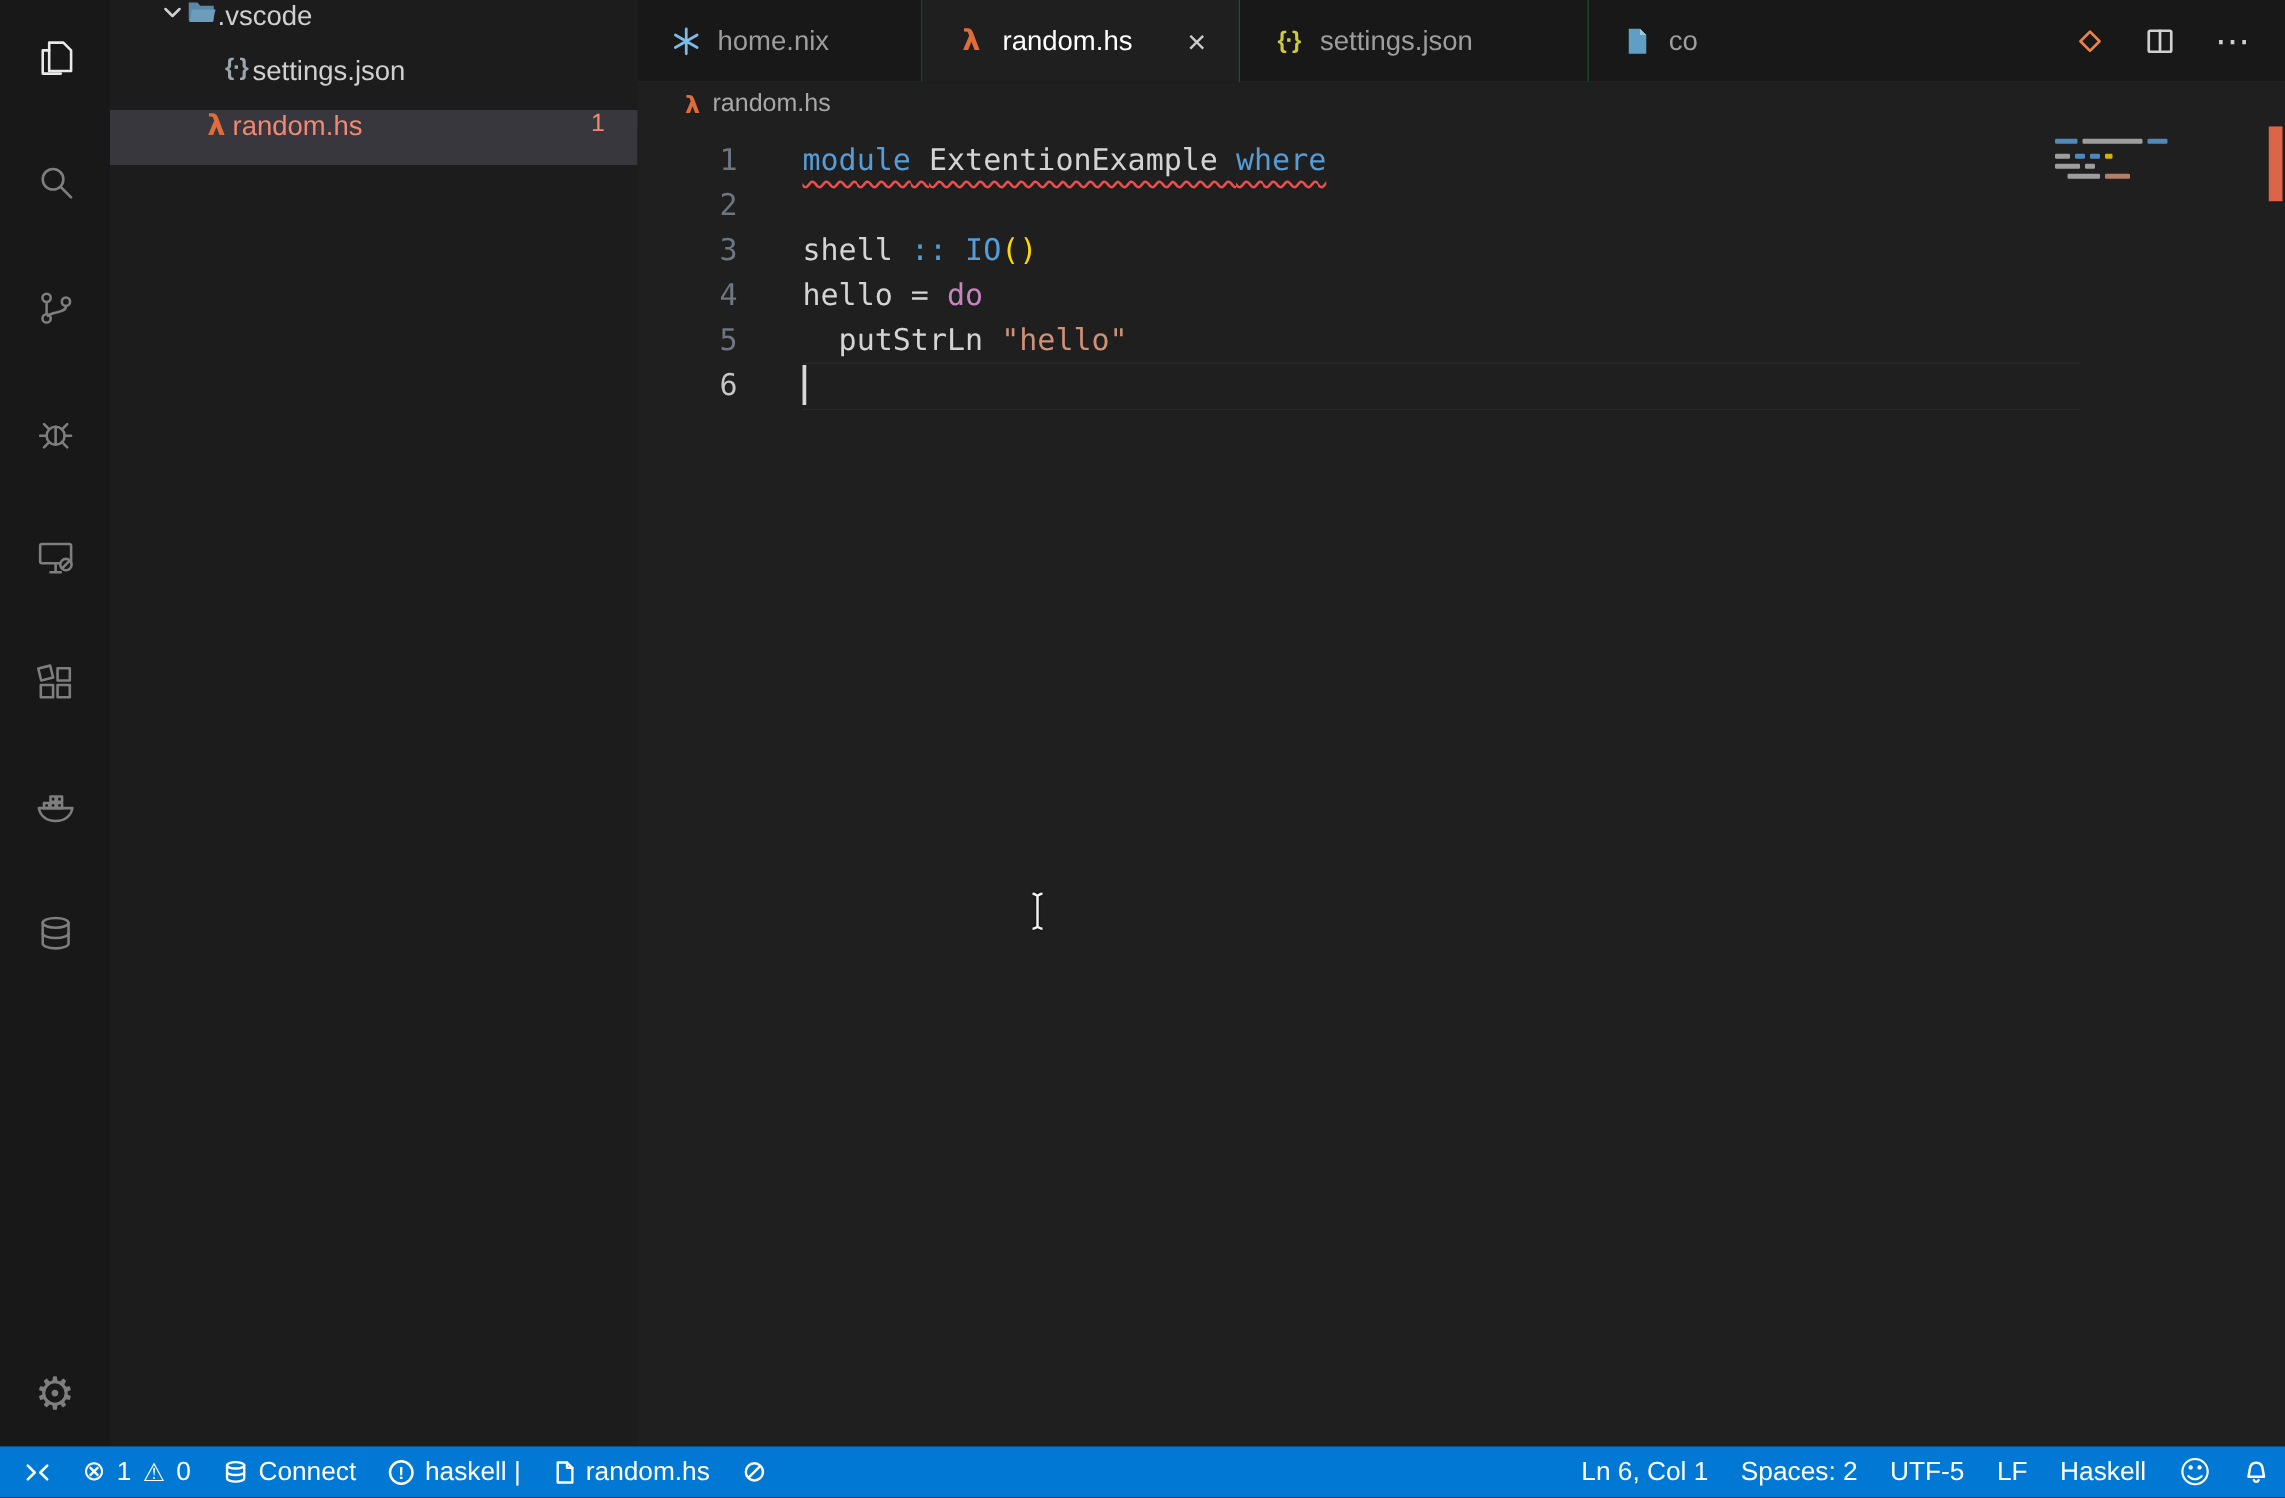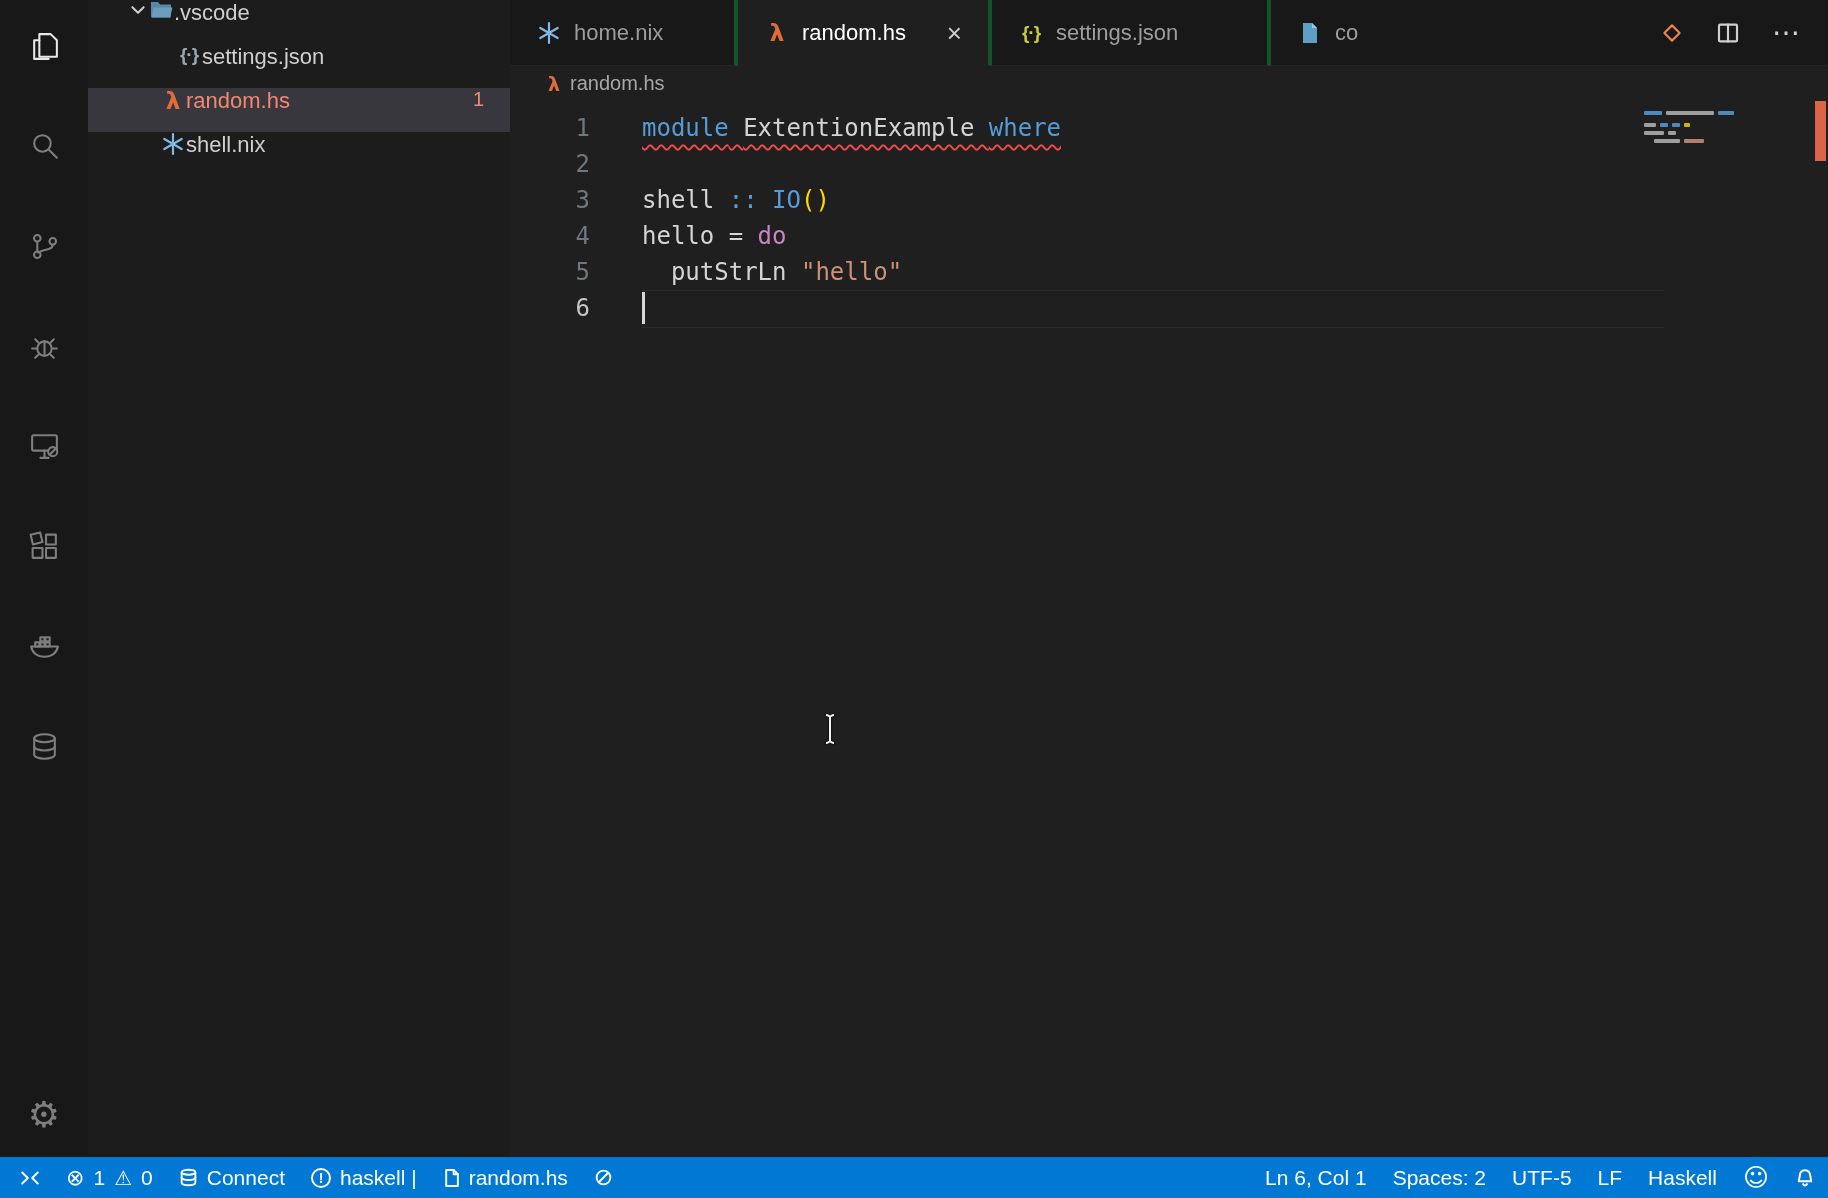--- a/index.html
+++ b/index.html
@@ -33,21 +33,21 @@
   .ficon{width:26px;flex:none;display:flex;align-items:center;justify-content:center}
   .lam{color:#e06c3c;font-weight:bold;font-size:23px;font-family:"DejaVu Sans",sans-serif}
   .braces{font-size:19px;letter-spacing:-1px;color:#9aa7b0;font-weight:bold}
   .err-text{color:#f48771}
   .badge{margin-left:auto;margin-right:26px;color:#f48771;font-size:20px}
   .outline-header{position:absolute;left:0;right:0;bottom:0;height:42px;border-top:1px solid #2e2e2e;display:flex;align-items:center;gap:10px;padding-left:22px;font-weight:bold;font-size:17px;color:#d2d2d2;cursor:pointer}
 
   
   .main{flex:1;display:flex;flex-direction:column;min-width:0}
   .tabbar{height:66px;background:#181818;display:flex;position:relative;flex:none}
-  .tab{display:flex;align-items:center;gap:12px;padding:0 26px;box-sizing:border-box;font-size:22px;color:#9d9d9d;border-right:4px solid #14532d;border-bottom:1px solid #242424;cursor:pointer;flex:none;overflow:hidden;white-space:nowrap}
+  .tab{display:flex;align-items:center;gap:12px;padding:0 26px;box-sizing:border-box;font-size:22px;color:#9d9d9d;border-right:1px solid #14532d;border-bottom:1px solid #242424;cursor:pointer;flex:none;overflow:hidden;white-space:nowrap}
   .tab.active{background:#1f1f1f;color:#ffffff;border-bottom-color:#1f1f1f}
   .t1{width:228px}.t2{width:254px}.t3{width:279px}.t4{width:280px}
   .t5{flex:1;min-width:0}
   .ticon{width:26px;flex:none;display:flex;align-items:center;justify-content:center}
   .braces-tab{font-size:19px;letter-spacing:-1px;color:#cbcb41;font-weight:bold}
   .tclose{margin-left:auto;font-size:26px;color:#cccccc;line-height:1;cursor:pointer}
   .editor-actions{position:absolute;right:0;top:0;height:65px;display:flex;align-items:center;gap:32px;padding:0 28px;background:#181818;border-bottom:1px solid #242424}
   .ea-icon{display:flex;align-items:center;justify-content:center;cursor:pointer}
   .ea-icon svg{stroke-width:1.8;fill:none;stroke-linecap:round;stroke-linejoin:round}
   .more{font-size:28px;color:#cfcfcf;line-height:0.5}
@@ -184,28 +184,20 @@
         <span class="ficon braces">{·}</span>
         <span>settings.json</span>
       </div>
 
       <div class="tree-row pad-file selected">
         <span class="ficon lam">λ</span>
         <span class="err-text">random.hs</span>
         <span class="badge">1</span>
       </div>
 
-      <div class="tree-row pad-file">
-        <span class="ficon">
-          <svg width="24" height="24" viewBox="0 0 24 24" stroke="#7ebae4" stroke-width="2.2" stroke-linecap="round">
-              <path d="M12 2v20M3.3 7l17.4 10M3.3 17L20.7 7"></path>
-            </svg>
-        </span>
-        <span>shell.nix</span>
-      </div>
     </div>
 
   </aside>
 
   <main class="main">
 
     <div class="tabbar">
       <div class="tab t1">
         <span class="ticon">
           <svg width="24" height="24" viewBox="0 0 24 24" stroke="#7ebae4" stroke-width="2.2" stroke-linecap="round" fill="none">

